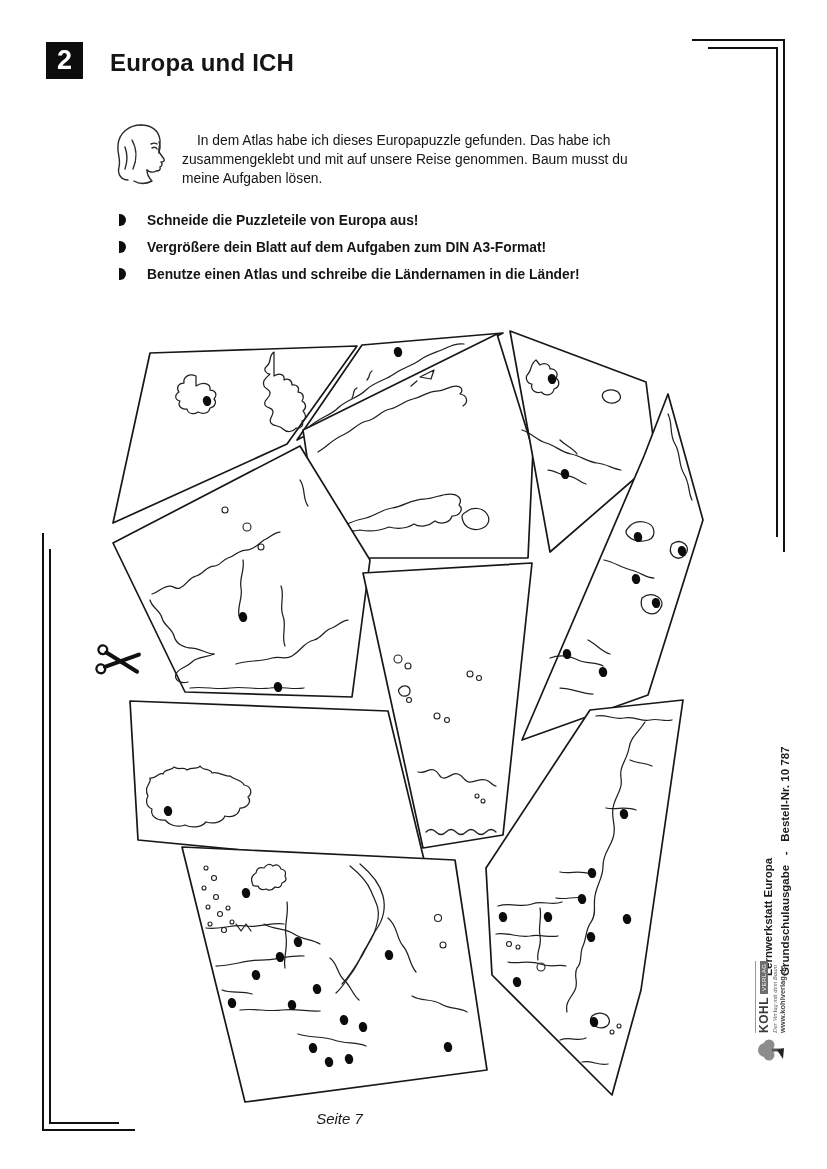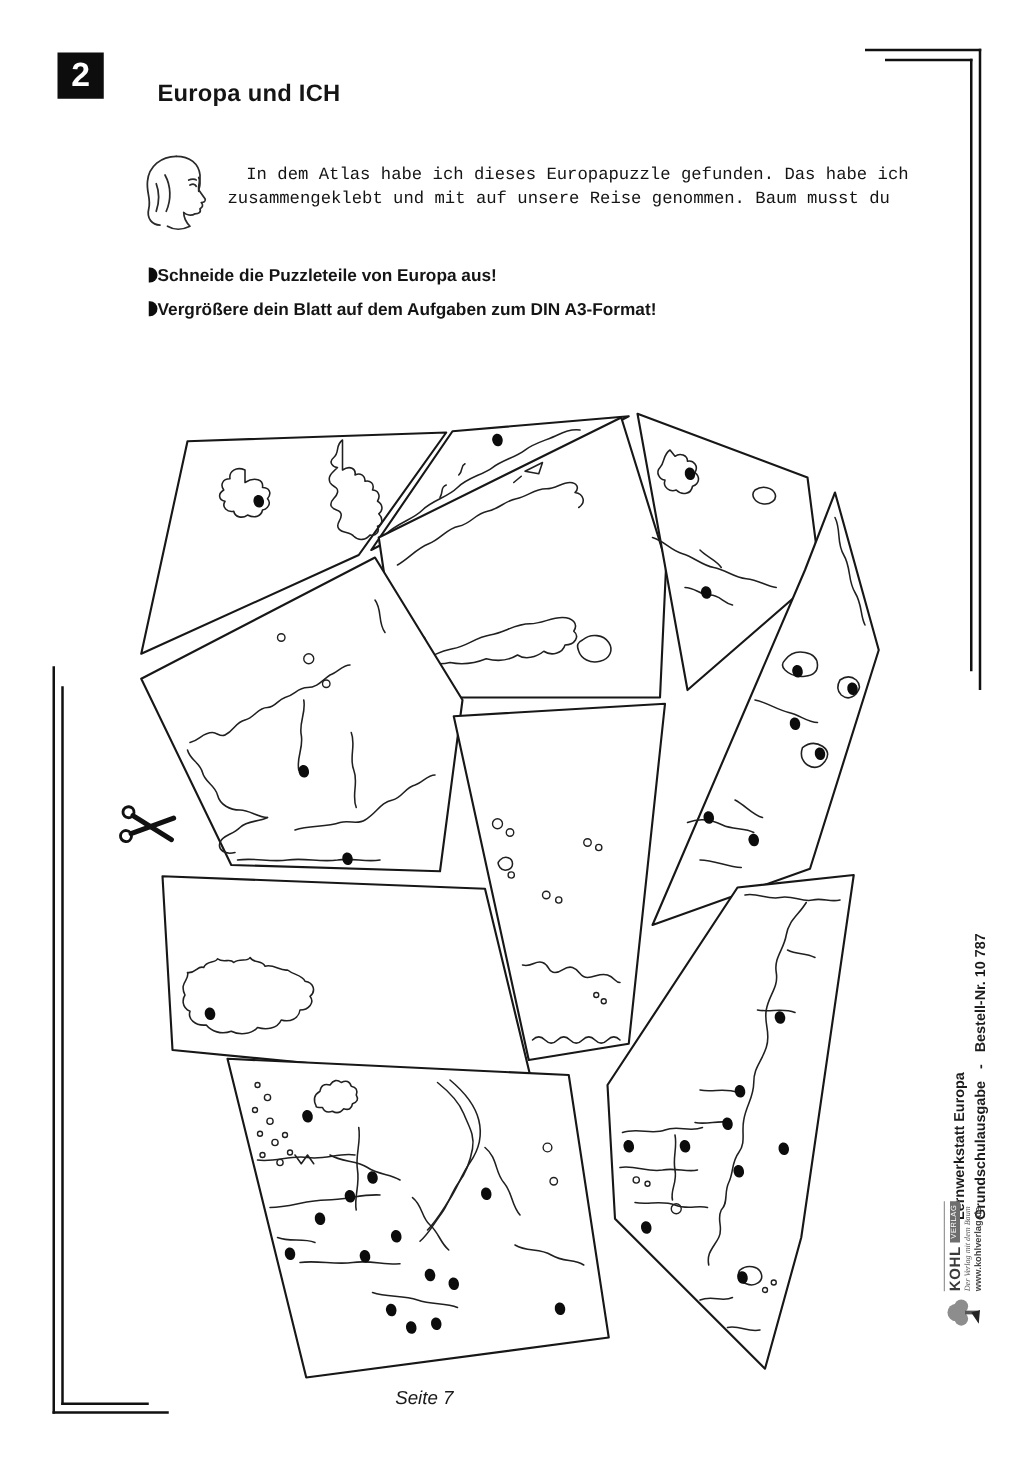--- a/index.html
+++ b/index.html
@@ -7,31 +7,31 @@
         font-family:"Liberation Sans",sans-serif;color:#151515;overflow:hidden;}
   
   .corner{position:absolute;}
   .tr-outer{top:39px;left:692px;width:91px;height:511px;border-top:2.5px solid #111;border-right:2.5px solid #111;}
   .tr-inner{top:47px;left:708px;width:68px;height:488px;border-top:2px solid #111;border-right:2px solid #111;}
   .bl-outer{left:42px;top:533px;width:91px;height:596px;border-left:2.5px solid #111;border-bottom:2.5px solid #111;}
   .bl-inner{left:49px;top:549px;width:68px;height:573px;border-left:2px solid #111;border-bottom:2px solid #111;}
   
   .badge{position:absolute;left:46px;top:42px;width:37px;height:37px;background:#0d0d0d;color:#fff;
          display:flex;align-items:center;justify-content:center;font-size:27px;font-weight:bold;}
-  .title{position:absolute;left:110px;top:49px;margin:16px;font-size:19px;font-weight:bold;letter-spacing:.2px;}
+  .title{position:absolute;left:110px;top:49px;margin:0;font-size:24px;font-weight:bold;letter-spacing:.2px;}
   
   .face{position:absolute;left:110px;top:122px;width:64px;height:72px;}
   .face path{fill:none;stroke:#2a2a2a;stroke-width:1.4;stroke-linecap:round;stroke-linejoin:round;}
-  .intro{position:absolute;left:182px;top:131px;width:570px;font-size:13.8px;line-height:19px;font-family:Liberation Mono, monospace;}
+  .intro{position:absolute;left:182px;top:131px;width:570px;font-size:13.8px;line-height:19px;}
   .intro .line.indent{text-indent:15px;}
   
   .tasks{position:absolute;left:119px;top:213px;width:620px;}
   .task{display:flex;align-items:flex-start;margin-bottom:12px;font-weight:bold;font-size:13.8px;line-height:15px;}
   .bullet{flex:0 0 auto;width:7px;height:12px;background:#0d0d0d;border-radius:0 7px 7px 0;margin-top:1px;}
-  .task-text{}
+  .task-text{margin-left:21px;}
   
   .puzzle{position:absolute;left:0;top:0;width:827px;height:1169px;}
   .pc-outline{fill:#ffffff;stroke:#171717;stroke-width:1.7;stroke-linejoin:round;}
   .pc-line{fill:none;stroke:#202020;stroke-width:1.25;stroke-linecap:round;stroke-linejoin:round;}
   .pc-ring{fill:none;stroke:#202020;stroke-width:1.1;}
   .pc-dot{fill:#0c0c0c;}
   
   .scissors{position:absolute;left:95px;top:640px;width:46px;height:42px;transform:rotate(6deg);}
   .scissors line{stroke:#111;stroke-width:4.2;stroke-linecap:round;}
   .scissors circle{fill:none;stroke:#111;stroke-width:2.4;}
@@ -72,30 +72,35 @@
     <path d="M37,48 c0,5 2,8 5,11 c-6,3 -13,3 -18,0"></path>
     <path d="M41,22 c2,-1 5,-1 6,0"></path>
     <path d="M42,26 c2,-1 4,-1 5,1"></path>
     <path d="M22,18 c5,9 5,20 1,29"></path>
     <path d="M15,25 c3,8 2,16 0,22"></path>
   </svg>
 
   <div class="intro">
     <div class="line indent">In dem Atlas habe ich dieses Europapuzzle gefunden. Das habe ich</div>
     <div class="line">zusammengeklebt und mit auf unsere Reise genommen. Baum musst du</div>
+    <div class="line">meine Aufgaben lösen.</div>
   </div>
 
   <div class="tasks">
     <div class="task">
       <span class="bullet"></span>
       <span class="task-text">Schneide die Puzzleteile von Europa aus!</span>
     </div>
     <div class="task">
       <span class="bullet"></span>
       <span class="task-text">Vergrößere dein Blatt auf dem Aufgaben zum DIN A3-Format!</span>
+    </div>
+    <div class="task">
+      <span class="bullet"></span>
+      <span class="task-text">Benutze einen Atlas und schreibe die Ländernamen in die Länder!</span>
     </div>
   </div>
 
   <svg class="puzzle" viewBox="0 0 827 1169">
       <g>
         <path d="M150,353 L 357,346 L 287,444 L 113,523 Z" class="pc-outline"></path>
         <path d="M196,376 c-7,-3 -13,1 -12,7 c-6,0 -8,5 -5,9 c-5,3 -4,8 1,9 c-3,5 2,9 7,8 c1,5 7,6 11,3 c6,3 11,1 12,-4 c5,-1 7,-6 4,-9 c4,-5 1,-9 -4,-9 c1,-6 -6,-9 -14,-4 z" class="pc-line"></path>
         <path d="M274,352 c-6,4 -2,10 -7,14 c-5,4 0,8 3,8 c-5,5 -8,7 -6,12 c2,4 7,3 6,8 c-1,5 -7,6 -5,11 c2,4 8,2 8,7 c0,5 -5,7 -2,11 c3,4 9,2 12,6 c4,4 10,3 13,-1 c5,1 8,-3 6,-7 c5,-2 4,-7 1,-10 c4,-3 3,-8 -1,-10 c3,-5 0,-9 -4,-9 c2,-5 -2,-8 -6,-7 c0,-5 -4,-7 -8,-5 c1,-5 -4,-8 -10,-4 z" class="pc-line"></path>
         <ellipse cx="207" cy="401" rx="4.2" ry="5.1" transform="rotate(-12 207 401)" class="pc-dot"></ellipse>
       </g>

